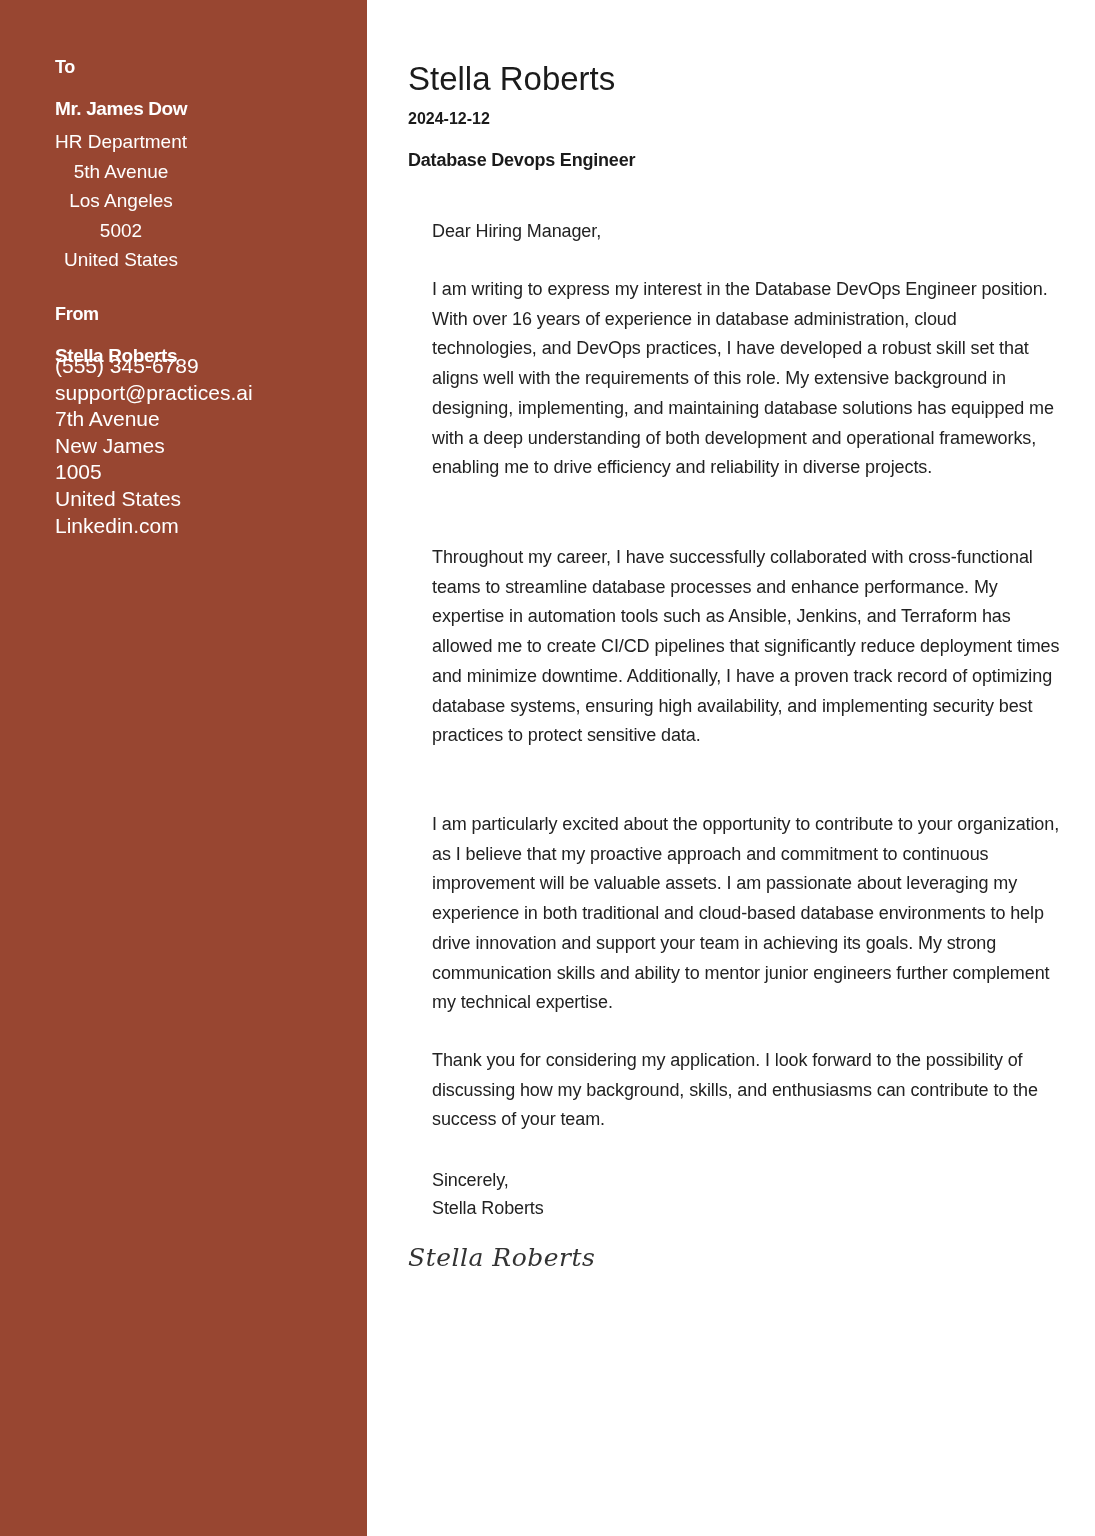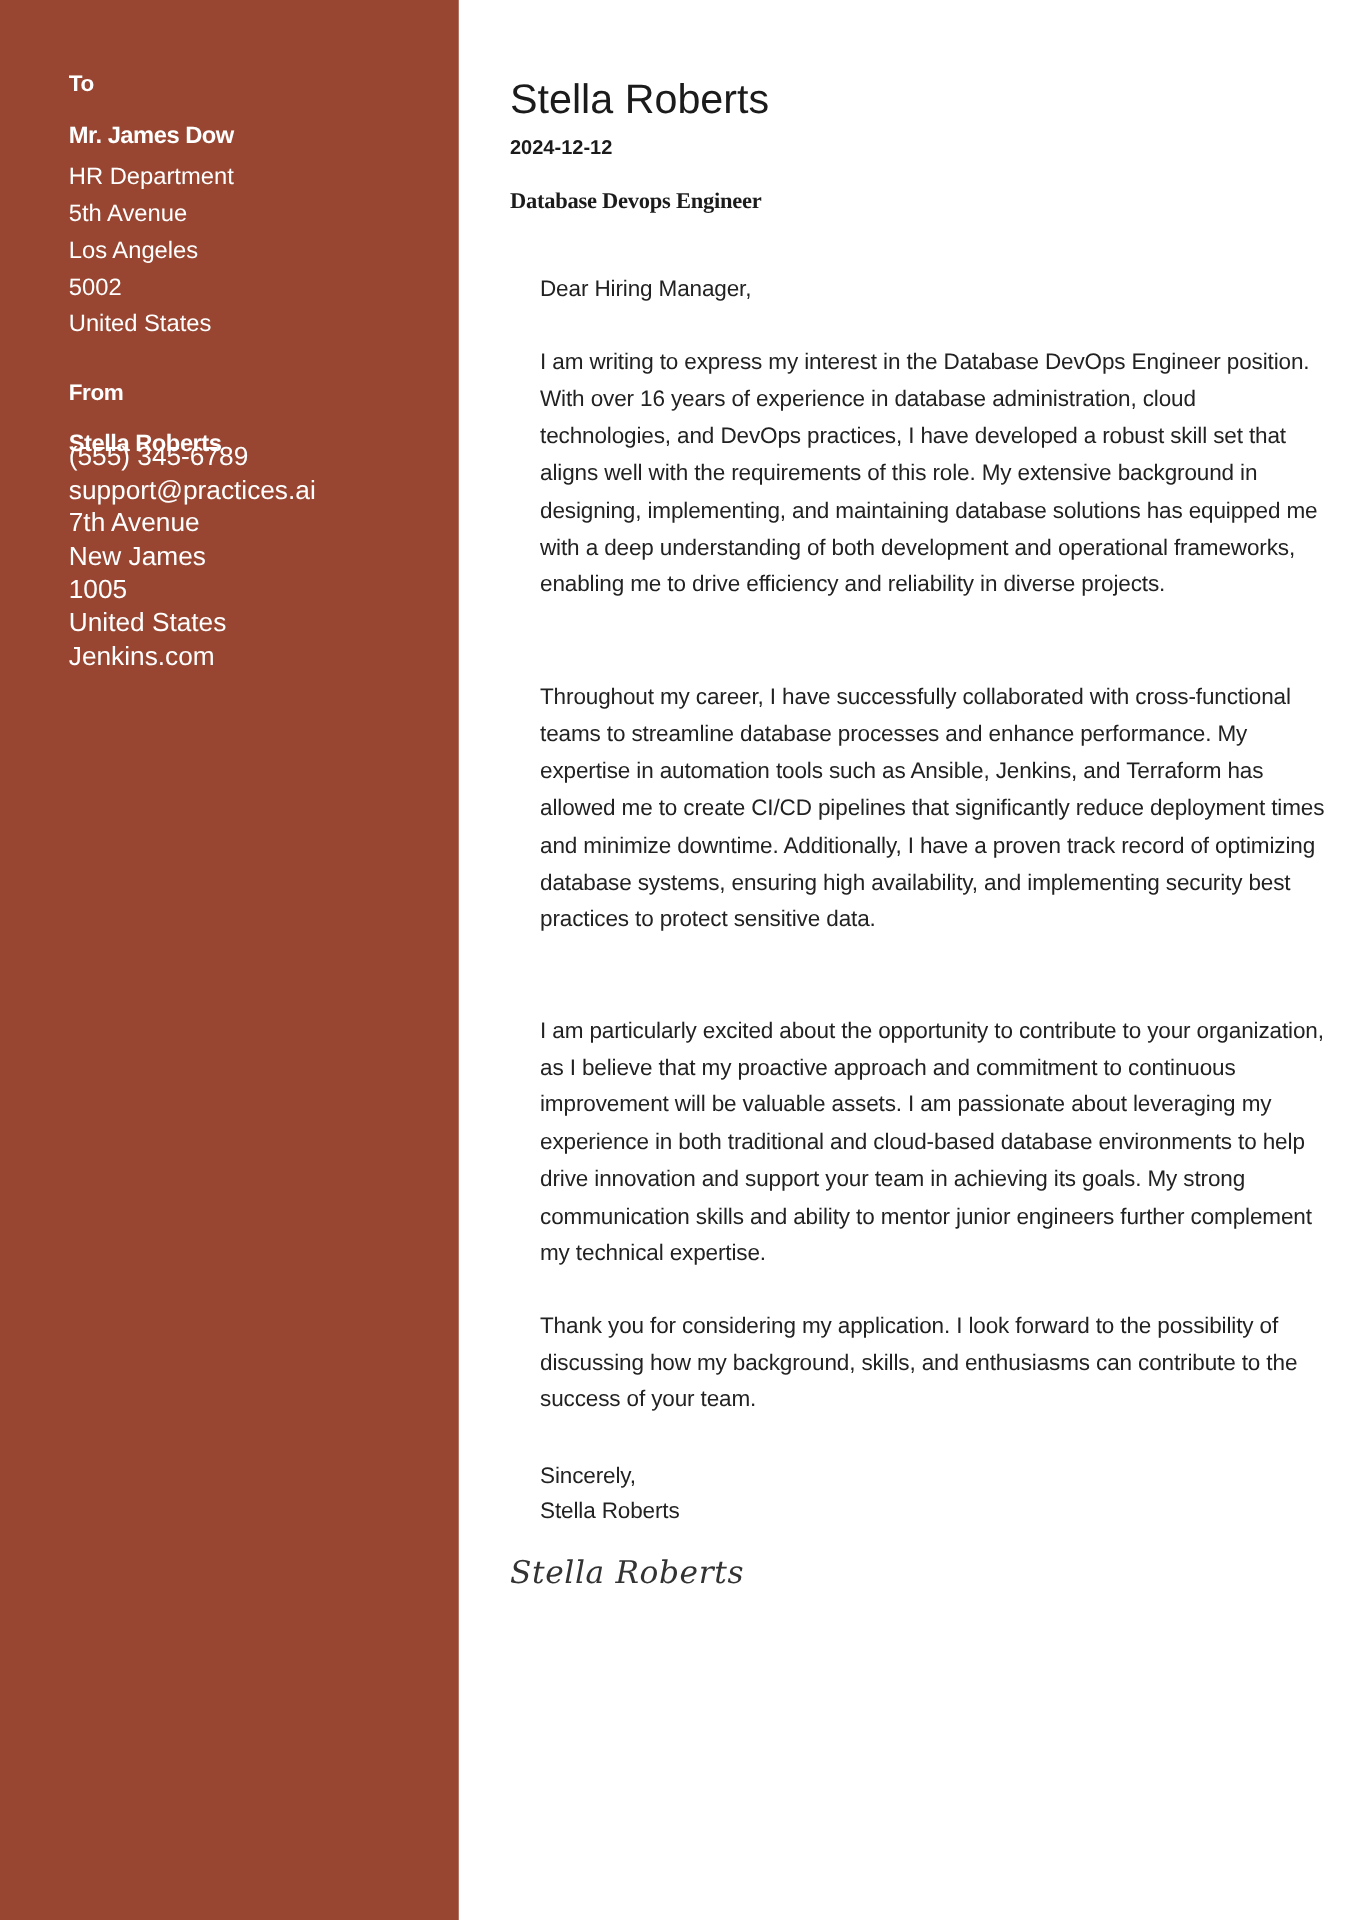--- a/index.html
+++ b/index.html
@@ -8,28 +8,28 @@
       background: #ffffff;
       font-family: "Liberation Sans", "DejaVu Sans", sans-serif;
     }
     .sidebar {
       position: absolute; left: 0; top: 0; width: 367px; height: 1536px;
       background: #984631; color: #ffffff;
       box-sizing: border-box; padding-left: 70px;
     }
     .sb-heading { font-weight: bold; font-size: 18px; letter-spacing: -0.3px; position: absolute; left: 55px; }
     .sb-name { font-weight: bold; font-size: 19px; letter-spacing: -0.4px; position: absolute; left: 55px; }
-    .to-lines { position: absolute; left: 55px; top: 127px; font-size: 19px; line-height: 29.6px; }
+    .to-lines { position: absolute; left: 55px; top: 127px; font-size: 19px; line-height: 29.6px; text-align: center; }
     .from-lines { position: absolute; left: 55px; top: 353px; font-size: 21px; line-height: 26.6px; }
     .line { white-space: nowrap; }
 
     .main { position: absolute; left: 408px; top: 0; width: 640px; color: #222222; }
     .title { position: absolute; top: 60px; left: 0; font-size: 33px; color: #1b1b1b; white-space: nowrap; }
     .date { position: absolute; top: 110px; left: 0; font-size: 16px; font-weight: bold; color: #1b1b1b; text-align: right; }
-    .job { position: absolute; top: 150px; left: 0; font-size: 18px; font-weight: bold; color: #1b1b1b; letter-spacing: -0.2px; white-space: nowrap; font-family: Liberation Serif, serif; }
+    .job { position: absolute; top: 150px; left: 0; font-size: 18px; font-weight: bold; color: #1b1b1b; letter-spacing: -0.2px; white-space: nowrap; }
     .body-text { position: absolute; left: 0; width: 628px; font-size: 18px; line-height: 29.7px; color: #222222; letter-spacing: -0.1px; margin-left: 24px; }
     .signature {
       position: absolute; top: 1243px; left: 0; font-size: 25px;
       font-family: "DejaVu Serif", serif; font-style: italic; color: #333333;
       letter-spacing: 0.5px;
     }
   </style>
 </head>
 <body>
 
@@ -46,21 +46,21 @@
 
   <div class="sb-heading" style="top:304px;">From</div>
   <div class="sb-name" style="top:345px;">Stella Roberts</div>
   <div class="from-lines">
     <div class="line">(555) 345-6789</div>
     <div class="line">support@practices.ai</div>
     <div class="line">7th Avenue</div>
     <div class="line">New James</div>
     <div class="line">1005</div>
     <div class="line">United States</div>
-    <div class="line">Jenkins.com</div>
+    <div class="line">Linkedin.com</div>
   </div>
 </div>
 
 <div class="main">
   <div class="title">Stella Roberts</div>
   <div class="date">2024-12-12</div>
   <div class="job">Database Devops Engineer</div>
 
   <div class="body-text" style="top:217px;">Dear Hiring Manager,</div>
   <div class="body-text" style="top:275px;">I am writing to express my interest in the Database DevOps Engineer position. With over 16 years of experience in database administration, cloud technologies, and DevOps practices, I have developed a robust skill set that aligns well with the requirements of this role. My extensive background in designing, implementing, and maintaining database solutions has equipped me with a deep understanding of both development and operational frameworks, enabling me to drive efficiency and reliability in diverse projects.</div>

